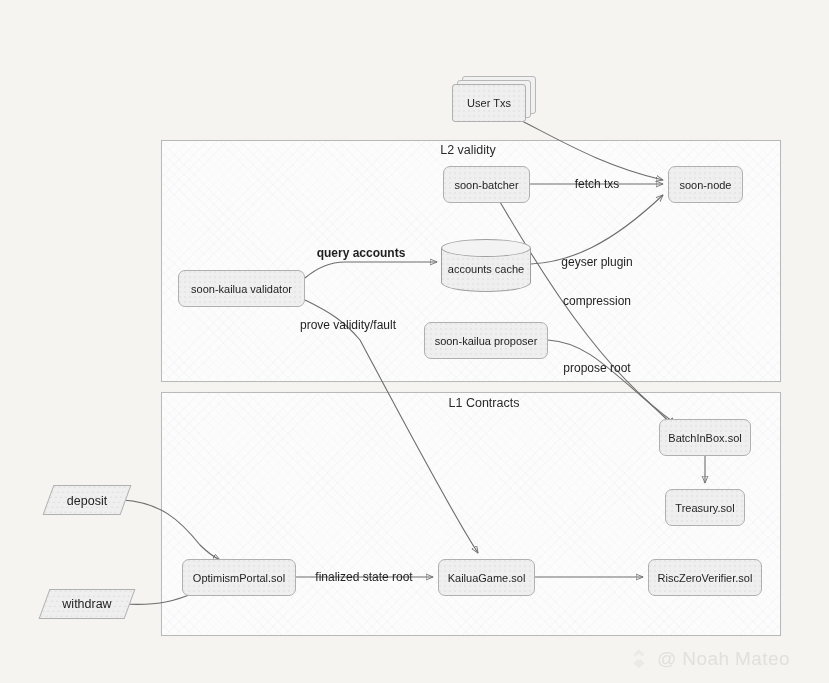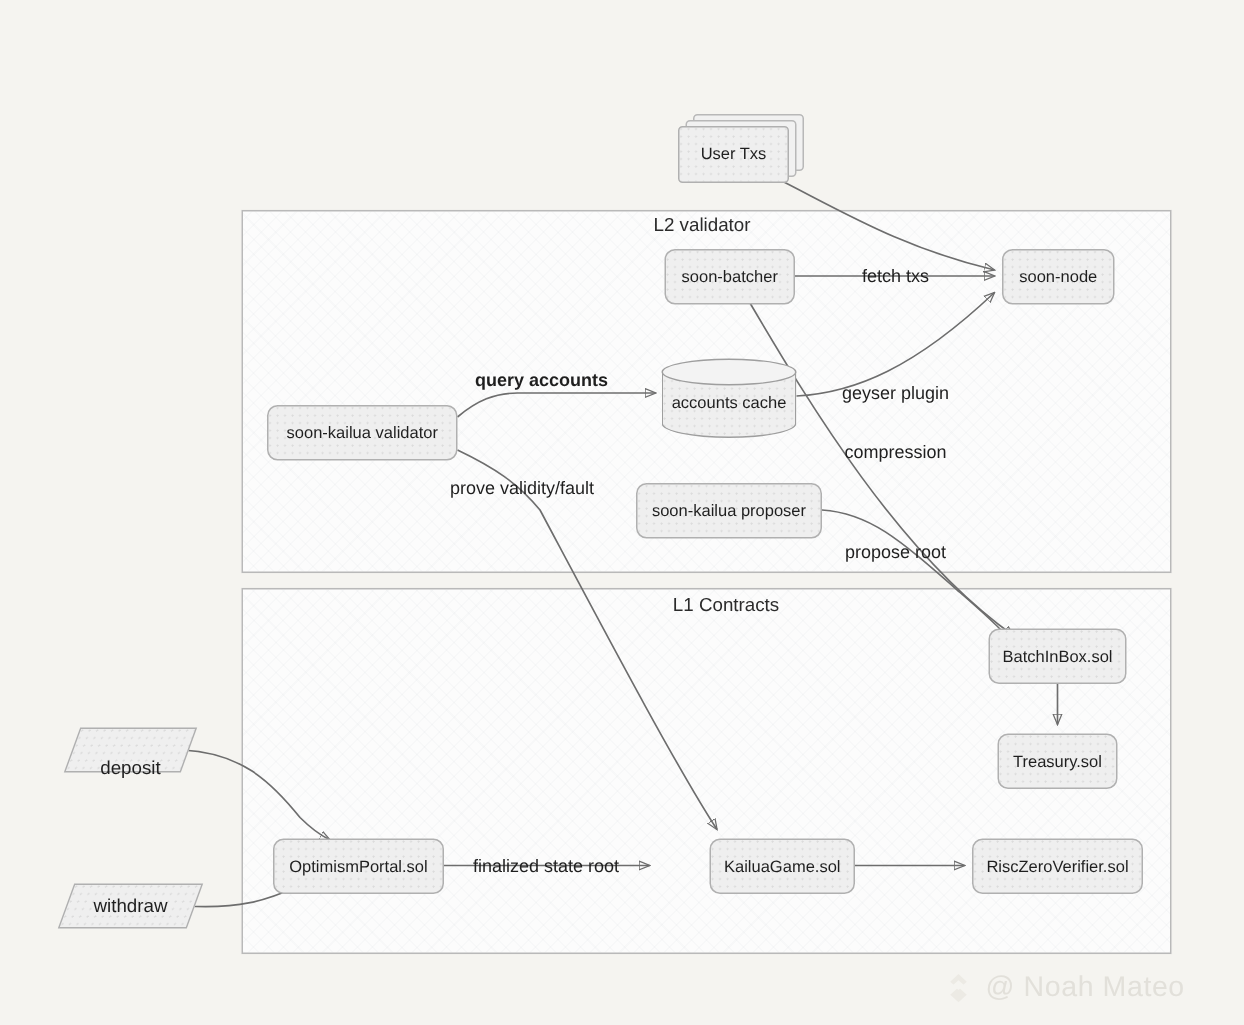--- a/index.html
+++ b/index.html
@@ -145,21 +145,21 @@
     user-select: none;
   }
   .wm-logo { width: 22px; height: 22px; display:block; }
 </style>
 </head>
 <body>
 
 <div id="stage">
 
   <div class="panel" style="left:161px; top:140px; width:618px; height:240px;"></div>
-  <div class="panel-title" style="left:468px; top:143px;">L2 validator</div>
+  <div class="panel-title" style="left:468px; top:143px;">L2 validity</div>
 
   <div class="panel" style="left:161px; top:392px; width:618px; height:242px;"></div>
   <div class="panel-title" style="left:468px; top:396px;padding-left:32px;">L1 Contracts</div>
 
   <svg id="wires" viewBox="0 0 829 683" xmlns="http://www.w3.org/2000/svg">
     <defs>
       <marker id="arrow" viewBox="0 0 10 10" refX="9" refY="5" markerWidth="7" markerHeight="7" orient="auto-start-reverse">
         <path d="M0,1.2 L9.2,5 L0,8.8 z" fill="#6d6d6d" stroke="none"></path>
       </marker>
     </defs>
@@ -222,30 +222,30 @@
   </div>
 
   <div class="node" style="left:665px; top:489px; width:80px; height:37px;">
     <span>Treasury.sol</span>
   </div>
 
   <div class="node" style="left:182px; top:559px; width:114px; height:37px;">
     <span>OptimismPortal.sol</span>
   </div>
 
-  <div class="node" style="left:438px; top:559px; width:97px; height:37px;margin-left:35px;">
+  <div class="node" style="left:438px; top:559px; width:97px; height:37px;">
     <span>KailuaGame.sol</span>
   </div>
 
   <div class="node" style="left:648px; top:559px; width:114px; height:37px;">
     <span>RiscZeroVerifier.sol</span>
   </div>
 
   <div class="para" style="left:48px; top:485px; width:78px; height:30px;"></div>
-  <div class="para-label" style="left:48px; top:500px; width:78px; height:24px;">deposit</div>
+  <div class="para-label" style="left:48px; top:489px; width:78px; height:24px;">deposit</div>
 
   <div class="para" style="left:44px; top:589px; width:86px; height:30px;"></div>
   <div class="para-label" style="left:44px; top:589px; width:86px; height:30px;">withdraw</div>
 
   <div class="edge-label" style="left:597px; top:184px;">fetch txs</div>
 
   <div class="edge-label" style="left:361px; top:253px;font-weight:bold;">query accounts</div>
 
   <div class="edge-label" style="left:597px; top:262px;">geyser plugin</div>
 

